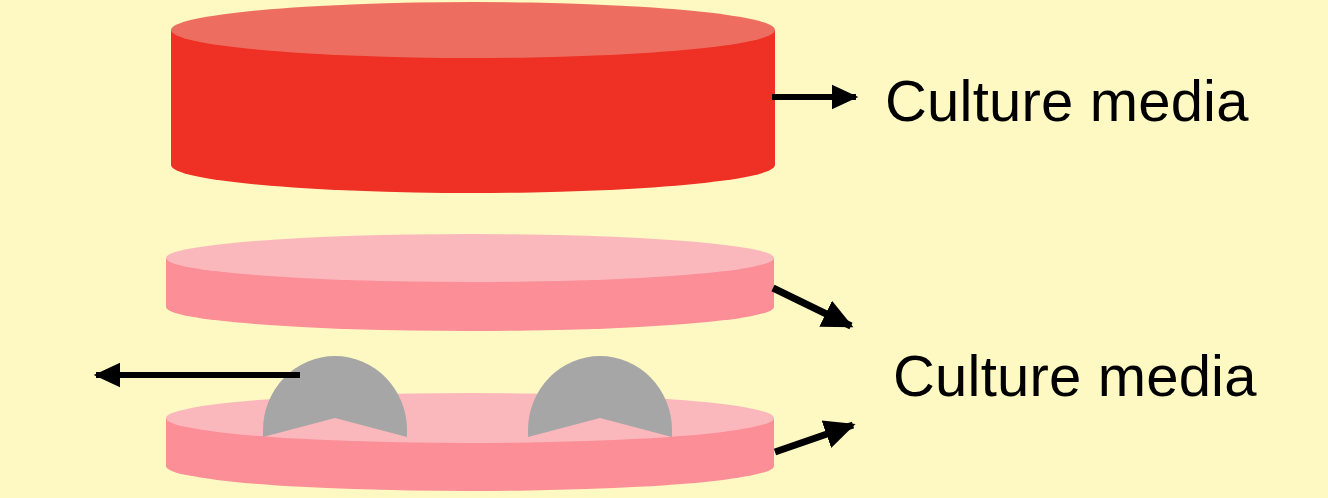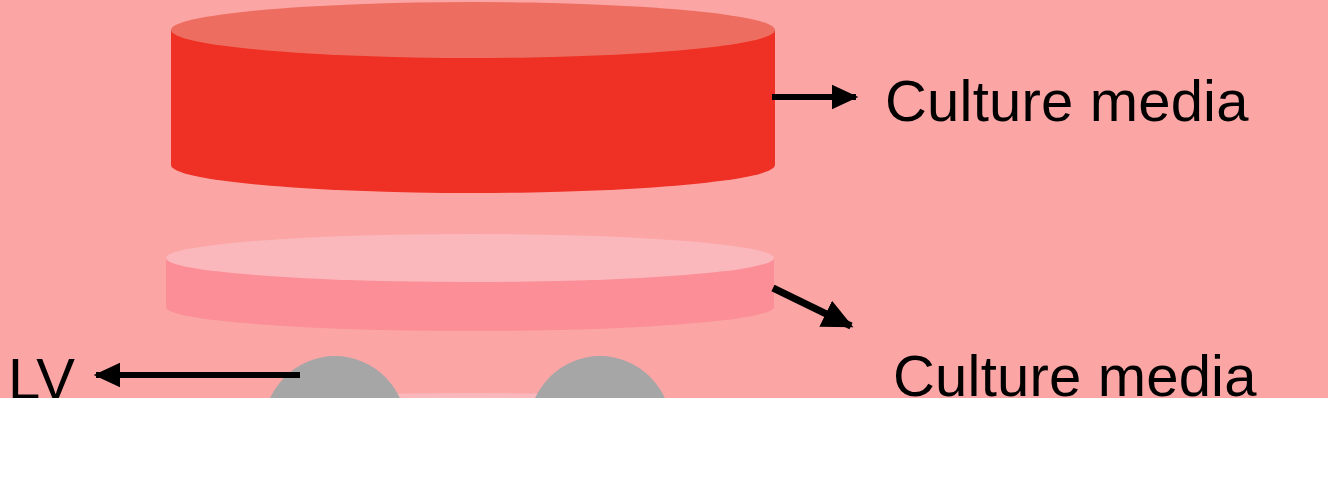--- a/index.html
+++ b/index.html
@@ -7,22 +7,22 @@
     margin: 0;
     padding: 0;
     background: #ffffff;
   }
   body {
     font-family: "Liberation Sans", "DejaVu Sans", sans-serif;
   }
   #stage {
     position: relative;
     width: 1328px;
-    height: 398px;
-    background: #fca5a5;
+    height: 498px;
+    background: #fef9c3;
     overflow: hidden;
   }
   #diagram-svg {
     position: absolute;
     top: 0;
     left: 0;
     width: 1328px;
     height: 498px;
     display: block;
   }
@@ -121,15 +121,14 @@
 
       <line x1="300" y1="375" x2="96" y2="375" stroke="#000000" stroke-width="6" marker-end="url(#arrowhead-right)"></line>
 
     </g>
   </svg>
 
   <div class="label-text" id="label-culture-media">Culture media</div>
 
   <div class="label-text" id="label-matrigel-media">Culture media</div>
 
-  <div class="label-text" id="label-lv">LV</div>
 
 </div>
 
 </body></html>

